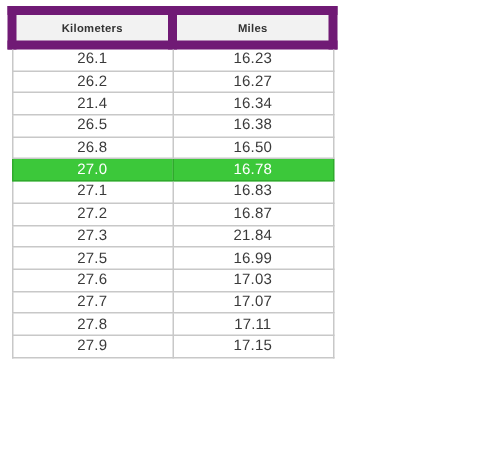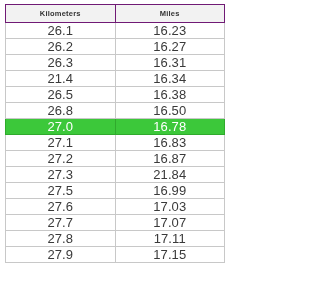--- a/index.html
+++ b/index.html
@@ -26,28 +26,28 @@
   }
   table.conv-table col {
     width: 50%;
   }
   table.conv-table th {
     background: #f2f2f2;
     color: #333333;
     font-size: 7.5px;
     font-weight: bold;
     height: 17px;
-    border: 1px solid #701a75;
+    border: 6px solid #701a75;
     padding: 0;
     letter-spacing: 0.2px;
   }
   table.conv-table td {
     background: #ffffff;
     color: #3a3a3a;
-    font-size: 13px;
+    font-size: 10px;
     text-align: center;
     height: 13.7px;
     border: 1px solid #c8c8c8;
     padding: 0;
     letter-spacing: 0.1px;
   }
   table.conv-table tr.highlight-row td {
     background: #3cc83a;
     color: #ffffff;
     border-top: 1px solid #2faa2c;
@@ -72,24 +72,20 @@
       </tr>
     </thead>
     <tbody id="table-body">
         <tr>
           <td>26.1</td>
           <td>16.23</td>
         </tr>
         <tr>
           <td>26.2</td>
           <td>16.27</td>
-        </tr>
-        <tr>
-          <td>26.3</td>
-          <td>16.31</td>
         </tr>
         <tr>
           <td>21.4</td>
           <td>16.34</td>
         </tr>
         <tr>
           <td>26.5</td>
           <td>16.38</td>
         </tr>
         <tr>

